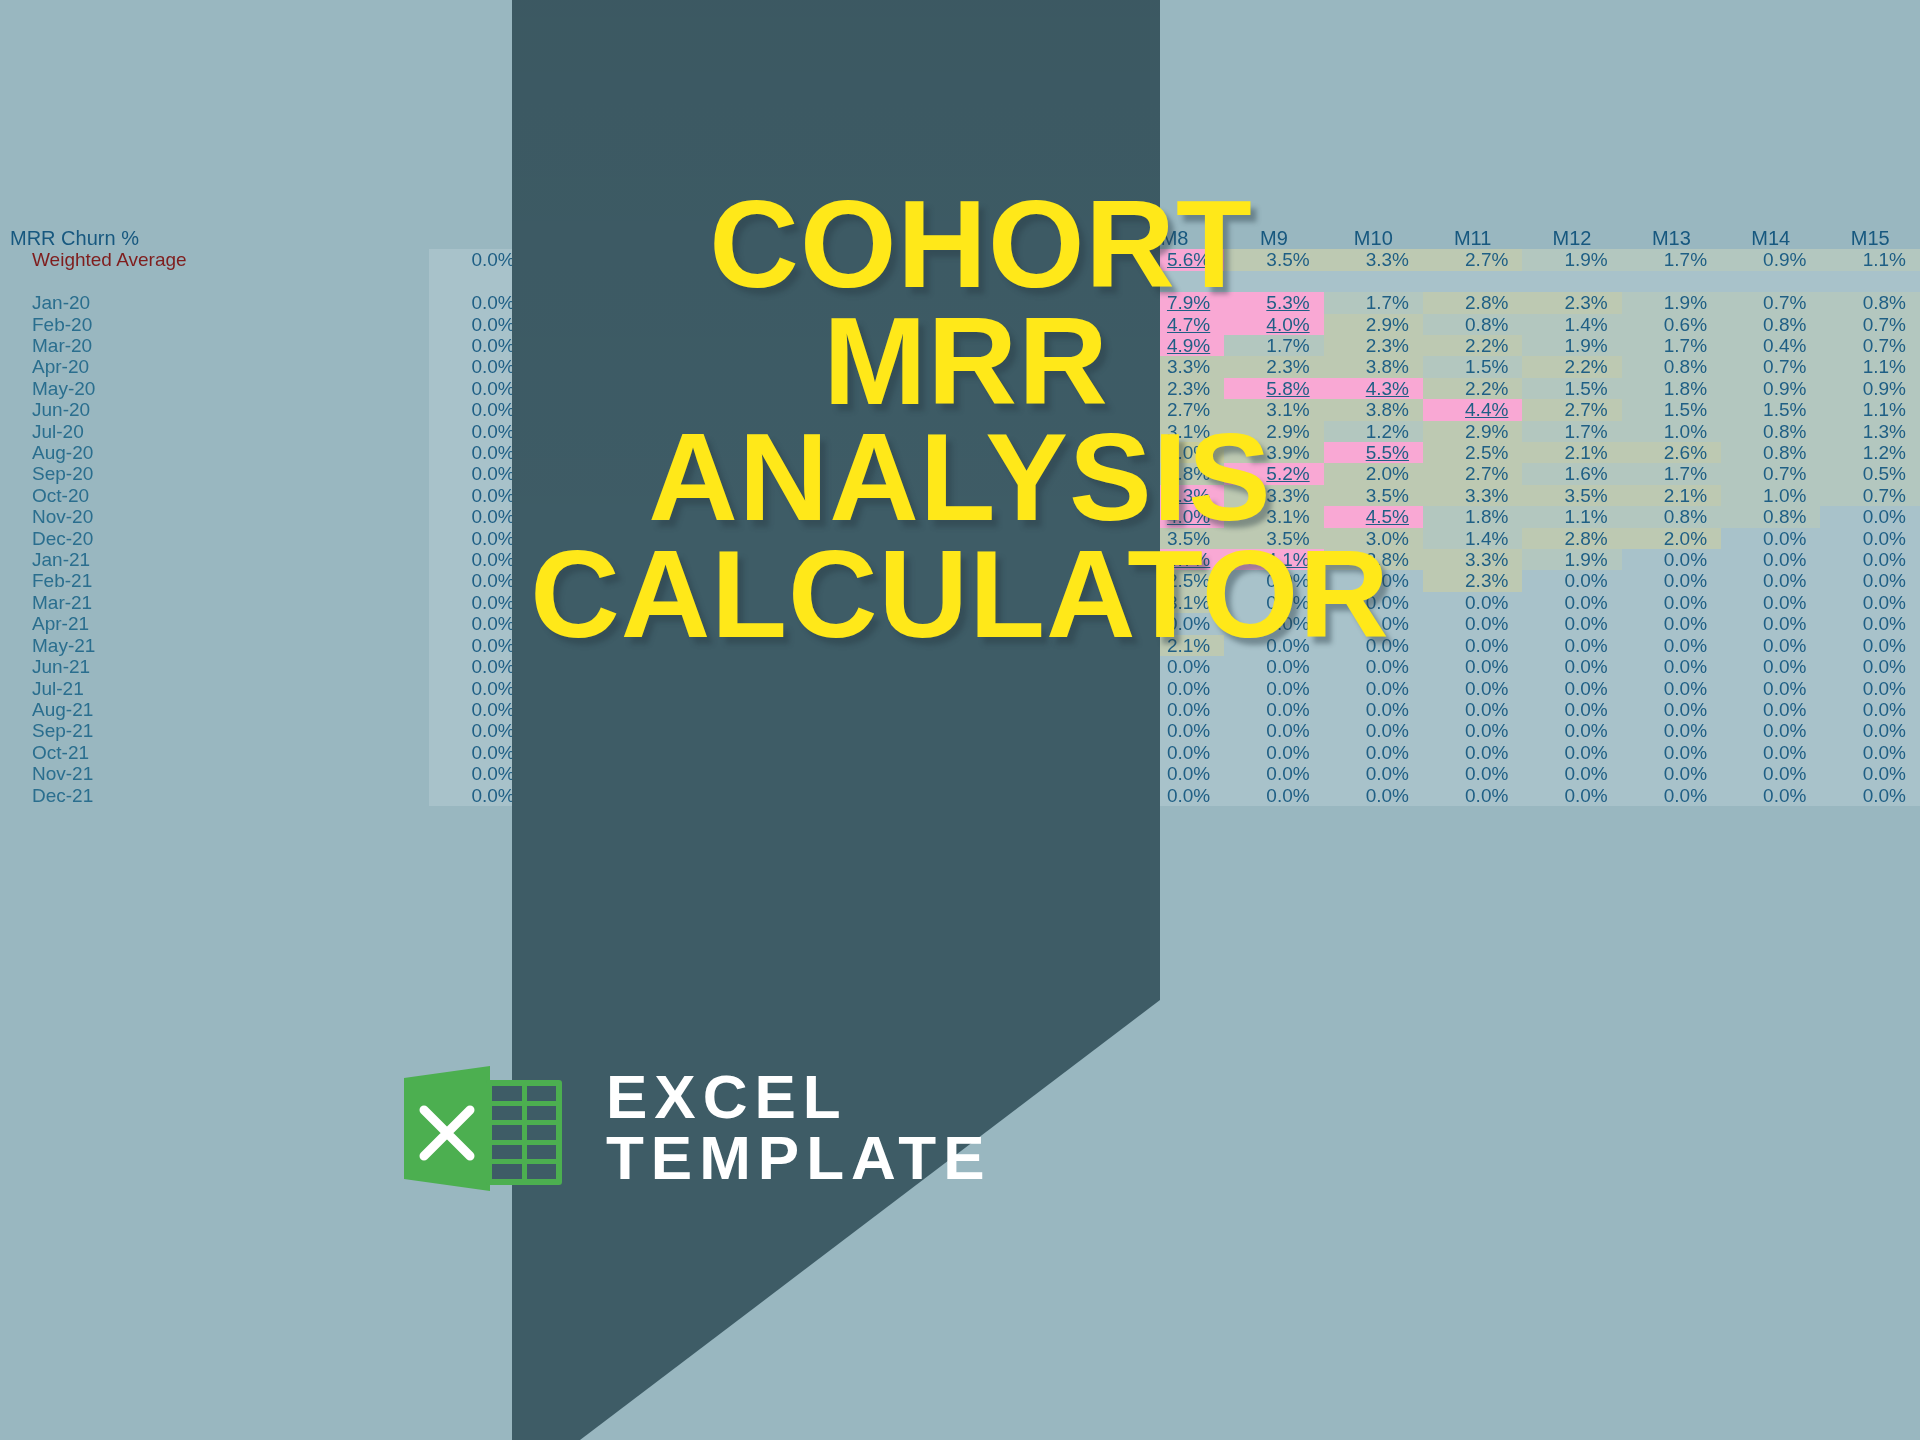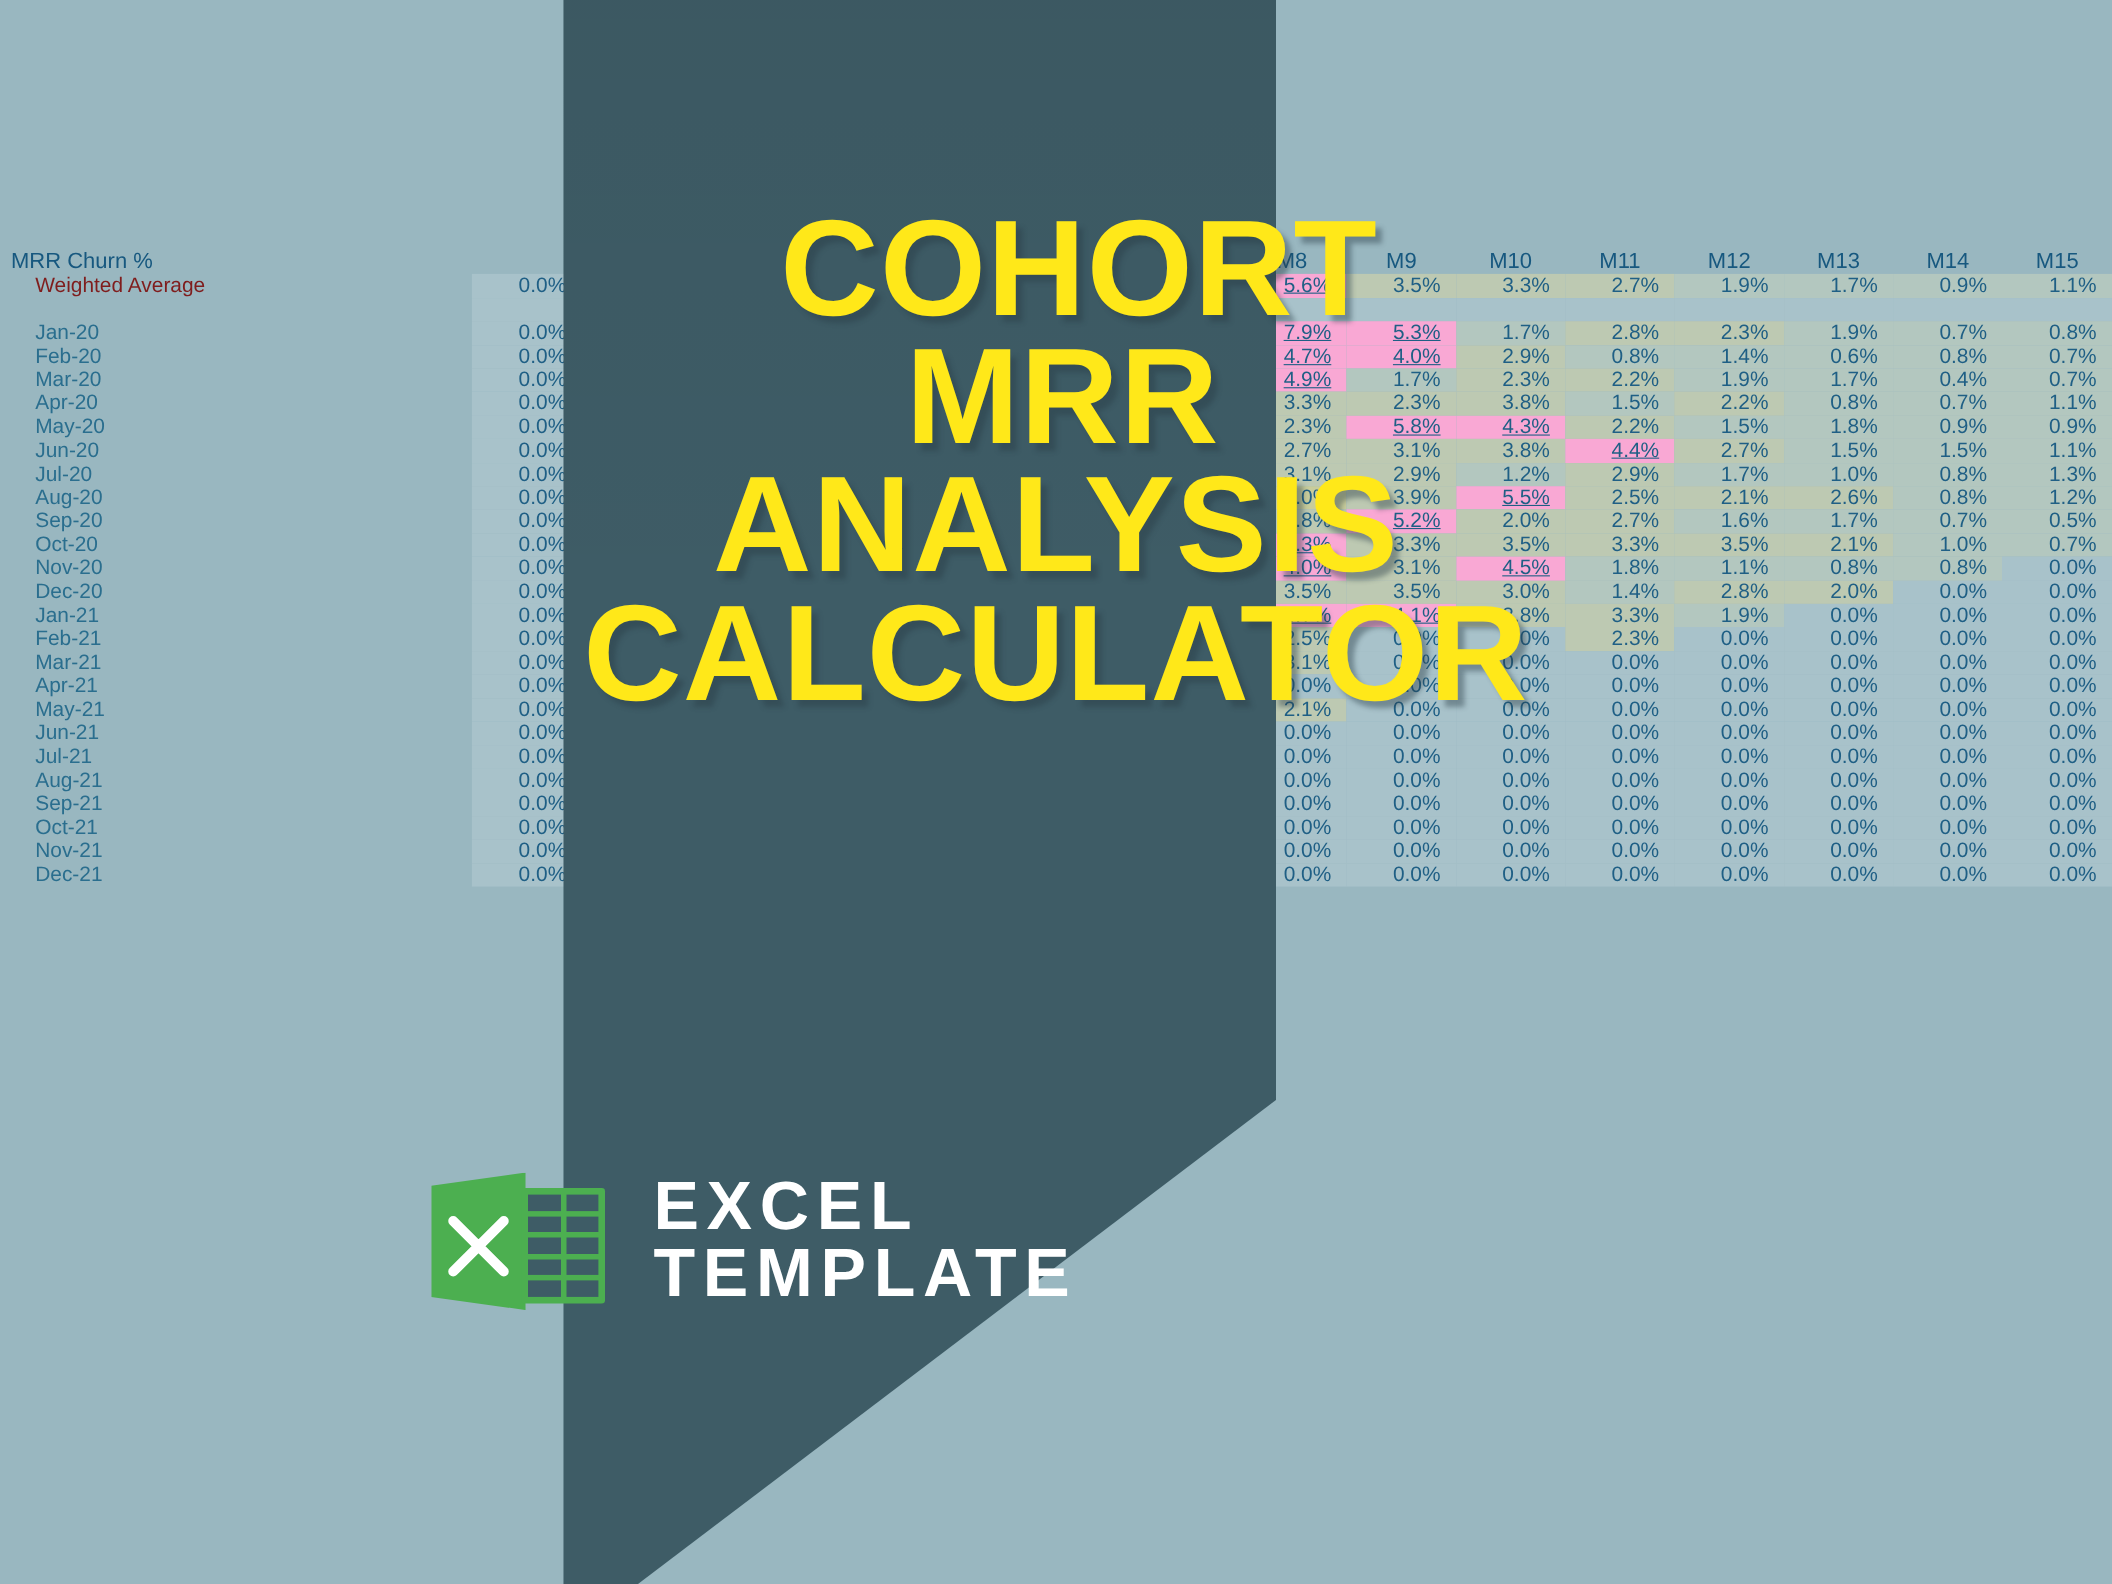--- a/index.html
+++ b/index.html
@@ -63,21 +63,21 @@
     line-height:0.94;
     text-shadow:6px 7px 5px rgba(40,60,70,0.42);
   }
   #headline .l{display:block;white-space:nowrap;}
   #headline .l1{font-size:124px;padding-left:42px;}
   #headline .l2{font-size:124px;padding-left:12px;}
   #headline .l3{font-size:124px;}
   #headline .l4{font-size:124px;}
   
   #footer{
-    position:absolute;left:392px;top:1058px;z-index:5;
+    position:absolute;left:404px;top:1058px;z-index:5;
     display:flex;align-items:center;gap:42px;
   }
   #xlogo{position:relative;width:160px;height:140px;}
   #xlogo .page{
     position:absolute;left:0;top:8px;width:86px;height:125px;
     background:#4caf50;
     clip-path:polygon(0 12px, 86px 0, 86px 125px, 0 113px);
   }
   #xlogo .xmark{
     position:absolute;left:14px;top:46px;width:58px;height:58px;

